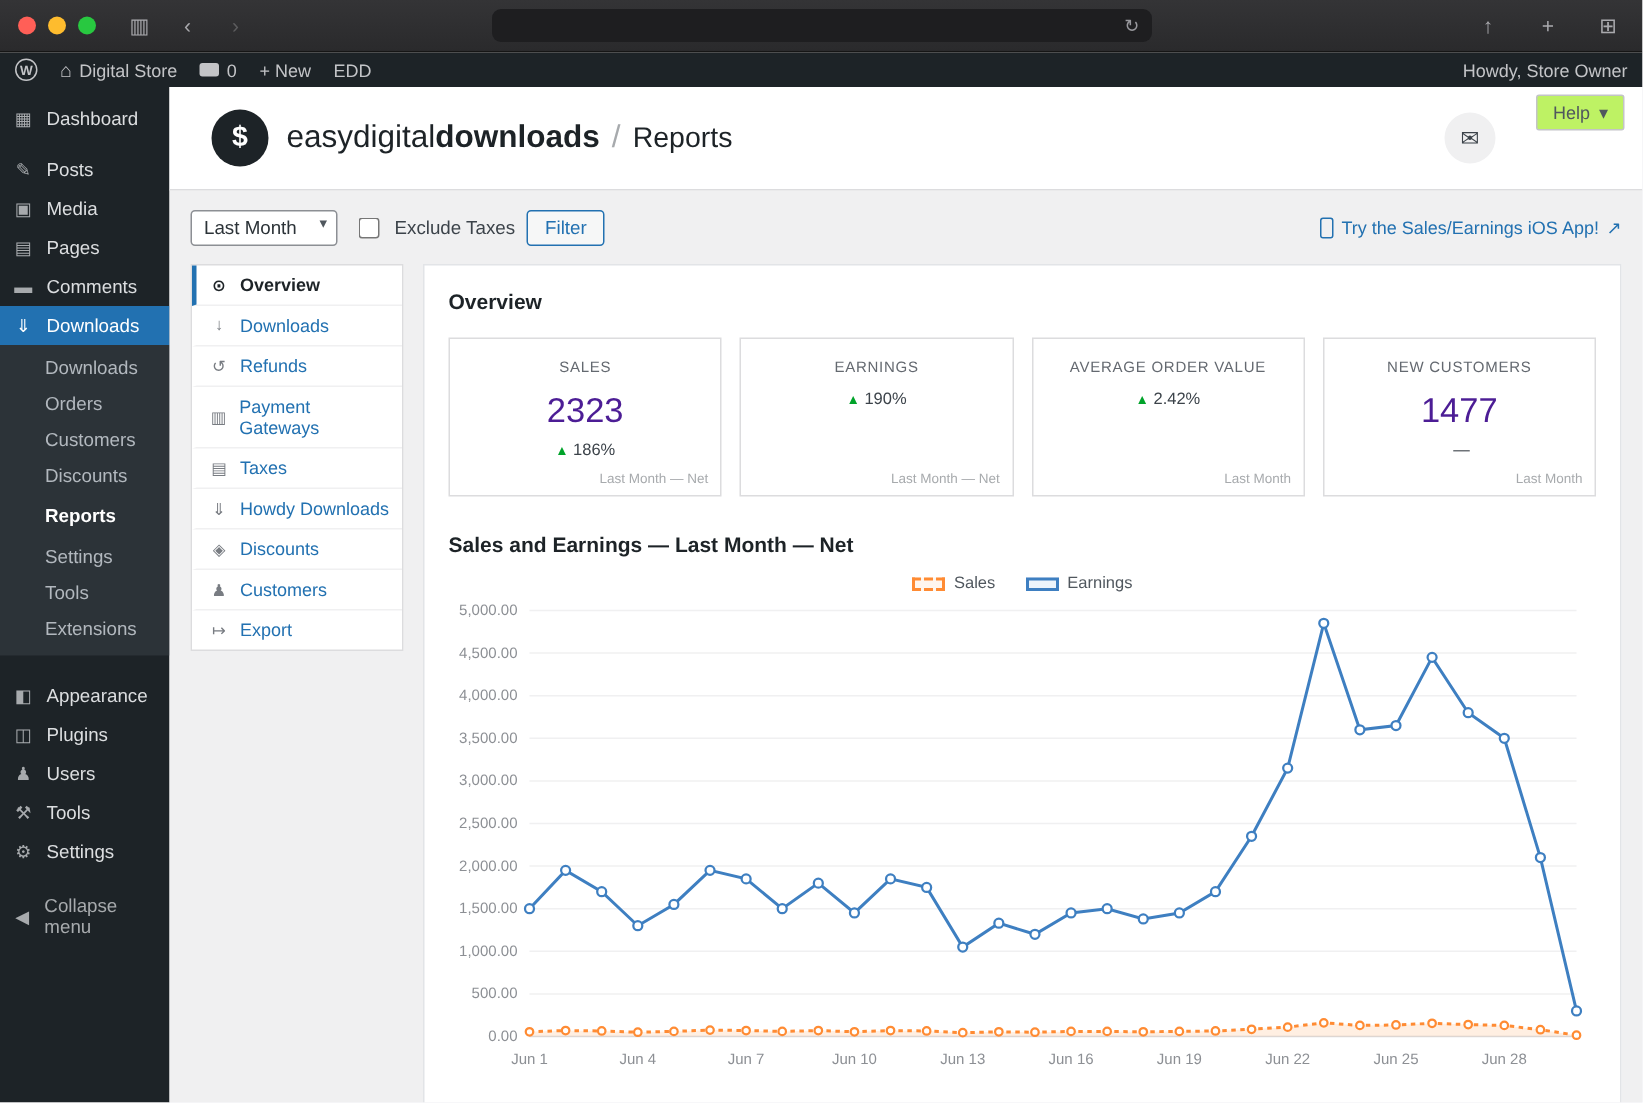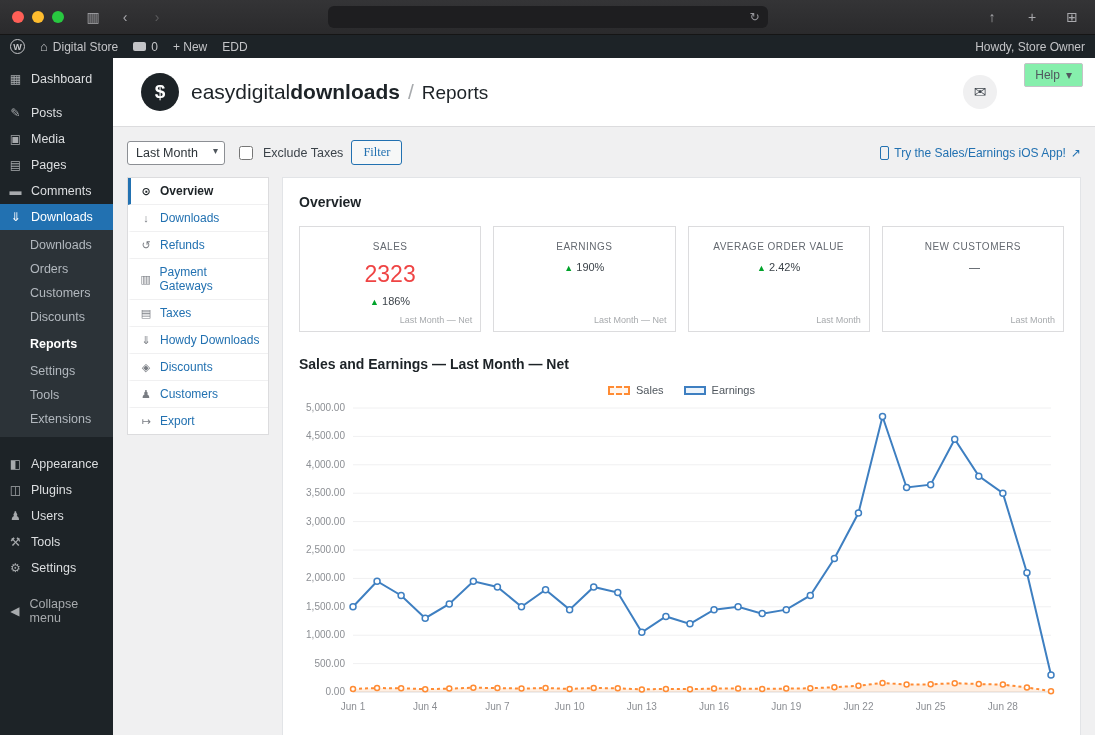--- a/index.html
+++ b/index.html
@@ -41,21 +41,21 @@
   .menu-sep { height: 8px; }
   .submenu { background: #2c3338; padding: 3px 0 6px; }
   .submenu-item { padding: 5px 8px 5px 30px; color: #b2b8be; font-size: 12.5px; cursor: pointer; position: relative; }
   .submenu-item.current { color: #fff; font-weight: bold; padding-top: 8px; padding-bottom: 8px; }
   .submenu-arrow { position: absolute; right: -8px; top: 50%; margin-top: -7px; width: 0; height: 0;
     border: 7px solid transparent; border-left-color: #2c3338; border-right-width: 0; }
   .menu-gap { height: 14px; }
   .collapse-row { margin-top: 10px; color: #a7aaad; }
   
   #content { flex: 1; background: #f0f0f1; position: relative; overflow: hidden; }
-  .help-tab { position: absolute; top: 5px; right: 12px; background: #86efac; border: 1px solid #c3c4c7;
+  .help-tab { position: absolute; top: 5px; right: 12px; background: #bef264; border: 1px solid #c3c4c7;
     border-radius: 2px; padding: 4px 10px; font-size: 12px; color: #50575e; display: flex; gap: 6px;
     align-items: center; cursor: pointer; z-index: 5; }
   .edd-header { background: #fff; border-bottom: 1px solid #dcdcde; display: flex; align-items: center;
     gap: 12px; padding: 15px 20px 15px 28px; }
   .edd-logo { width: 38px; height: 38px; border-radius: 50%; background: #1d2327; color: #fff; display: flex;
     align-items: center; justify-content: center; font-size: 19px; font-weight: bold; }
   .brand { font-size: 21px; color: #1d2327; display: flex; align-items: baseline; }
   .brand .reg { font-weight: 400; } .brand .bold { font-weight: 700; }
   .brand .slash { color: #a7aaad; margin: 0 8px; font-weight: 300; }
   .brand .page-title { font-weight: 400; font-size: 19px; }
@@ -66,42 +66,42 @@
   .filter-bar { display: flex; align-items: center; gap: 8px; padding: 13px 14px 12px; }
   .select-wrap { position: relative; display: inline-block; }
   .select-wrap select { appearance: none; -webkit-appearance: none; -moz-appearance: none;
     padding: 4px 26px 4px 8px; font-size: 12.5px; border: 1px solid #8c8f94; border-radius: 3px;
     background: #fff; color: #2c3338; font-family: inherit; }
   .select-wrap .sel-arrow { position: absolute; right: 7px; top: 4px; font-size: 10px; color: #50575e;
     pointer-events: none; }
   .filter-bar label { font-size: 12.5px; color: #3c434a; }
   .filter-bar input[type=checkbox] { width: 14px; height: 14px; margin: 0 2px 0 6px; }
   .filter-btn { border: 1px solid #2271b1; color: #2271b1; background: #f6f7f7; border-radius: 3px;
-    padding: 4px 11px; font-size: 12.5px; cursor: pointer; font-family: Liberation Serif, serif; }
+    padding: 4px 11px; font-size: 12.5px; cursor: pointer; font-family: Liberation Sans, sans-serif; }
   .ios-link { margin-left: auto; color: #2271b1; font-size: 12px; display: flex; align-items: center;
     gap: 5px; cursor: pointer; }
   .phone-icon { width: 9px; height: 14px; border: 1.4px solid #2271b1; border-radius: 2px; display: inline-block; }
   .ext-icon { font-size: 12px; }
   
   .report-layout { display: flex; align-items: flex-start; gap: 13px; padding: 0 14px; }
   .tabs { width: 142px; flex-shrink: 0; background: #fff; border: 1px solid #dcdcde; }
   .tab { display: flex; align-items: center; gap: 7px; padding: 6px 8px; font-size: 12px; color: #2271b1;
     border-bottom: 1px solid #f0f0f1; border-left: 3px solid transparent; cursor: pointer; }
   .tab:last-child { border-bottom: none; }
   .tab .ticon { width: 14px; text-align: center; color: #787c82; font-size: 11px; }
   .tab.active { border-left-color: #2271b1; color: #1d2327; font-weight: bold; }
   .tab.active .ticon { color: #1d2327; }
   .panel { flex: 1; background: #fff; border: 1px solid #e2e4e7; padding: 14px 16px; min-height: 600px; }
   .section-title { font-size: 14px; font-weight: bold; color: #1d2327; margin: 2px 0 16px; }
   .cards { display: flex; gap: 12px; }
   .card { flex: 1; border: 1px solid #dcdcde; background: #fff; position: relative; text-align: center;
     padding: 14px 8px 24px; }
   .card-title { font-size: 10px; letter-spacing: 0.5px; color: #646970; text-transform: uppercase;
     margin-bottom: 9px; }
-  .card-value { font-size: 23px; color: #ef4444; }
+  .card-value { font-size: 23px; color: #4c1d95; }
   .card-change { font-size: 11px; color: #3c434a; margin-top: 7px; }
   .card-change .up { color: #00a32a; font-size: 9px; margin-right: 3px; }
   .card-period { position: absolute; right: 8px; bottom: 6px; font-size: 9px; color: #a7aaad; padding-left: 34px; }
   .chart-title { font-size: 14px; font-weight: bold; color: #1d2327; margin: 24px 0 12px; }
   .legend { display: flex; justify-content: center; align-items: center; gap: 20px; font-size: 11px;
     color: #50575e; margin-bottom: 4px; }
   .legend-item { display: flex; align-items: center; gap: 6px; cursor: pointer; }
   .swatch { width: 22px; height: 9px; display: inline-block; }
   .swatch.sales { border: 2px dashed #ff8b33; background: #fff6ee; }
   .swatch.earnings { border: 2px solid #3e7fc1; background: #edf4fb; }
@@ -320,20 +320,21 @@
           </div>
           <div class="card">
             <div class="card-title">AVERAGE ORDER VALUE</div>
             <div class="card-change">
               <span class="up">▲</span><span>2.42%</span>
             </div>
             <div class="card-period">Last Month</div>
           </div>
           <div class="card">
             <div class="card-title">NEW CUSTOMERS</div>
+            <div class="card-value">1477</div>
             <div class="card-change">
               <span class="up"></span><span>—</span>
             </div>
             <div class="card-period">Last Month</div>
           </div>
         </div>
 
         <div class="chart-title">Sales and Earnings — Last Month — Net</div>
 
         <div class="legend">

